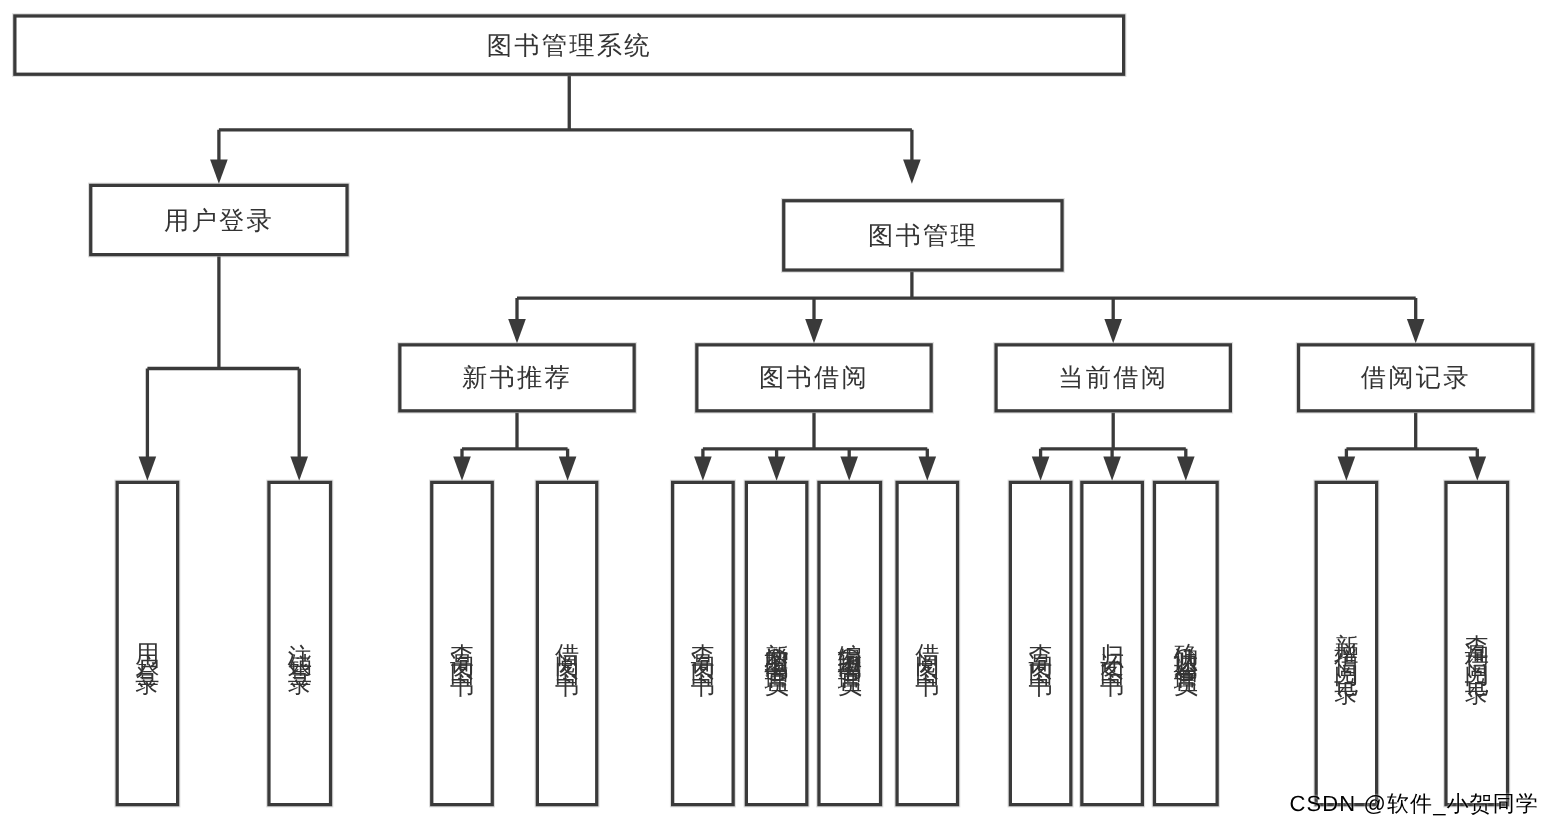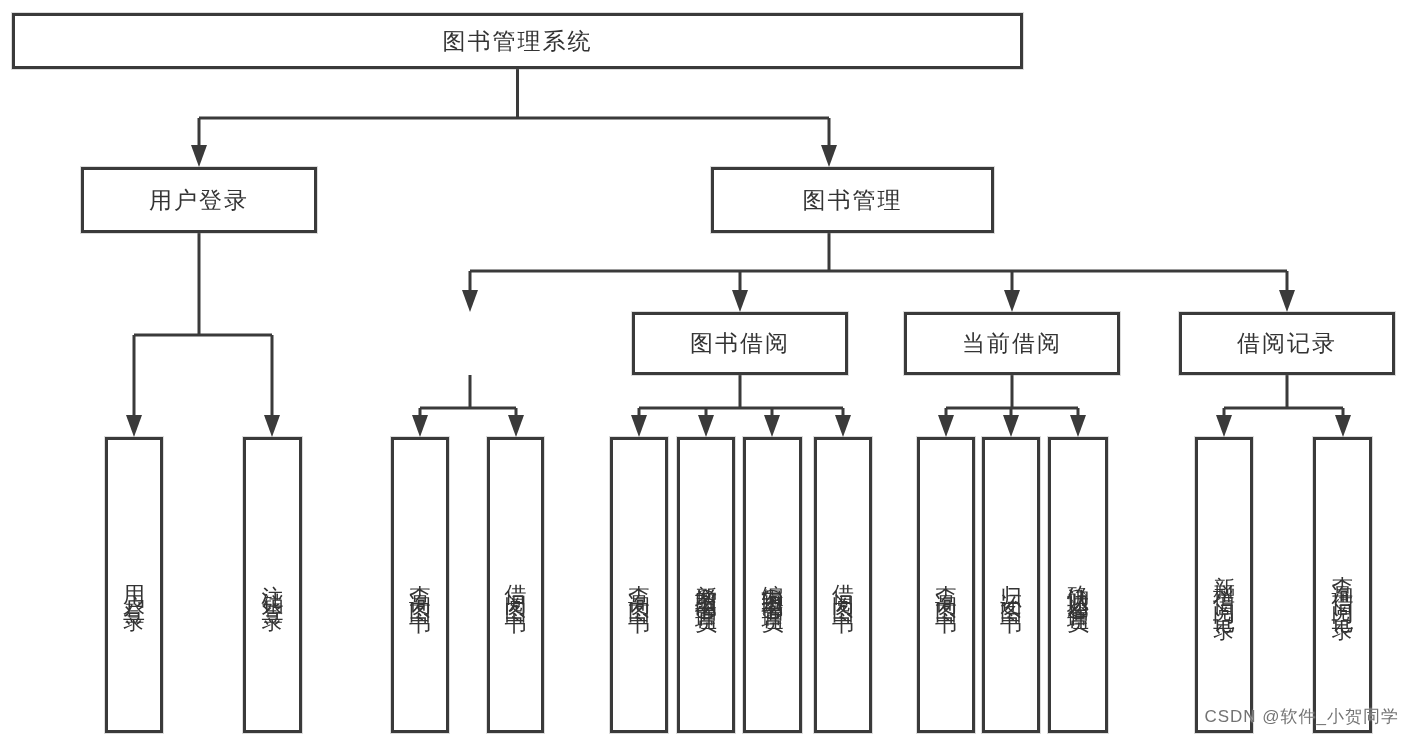--- a/index.html
+++ b/index.html
@@ -47,23 +47,23 @@
     font-size: 22px;
     letter-spacing: 9px;
     line-height: 1;
   }
   .v-box span.long {
     letter-spacing: 4px;
   }
   #watermark {
     position: absolute;
     right: 6px;
-    bottom: 19px;
-    font-size: 17px;
-    color: #737373;
+    bottom: 3px;
+    font-size: 20px;
+    color: #000000;
     letter-spacing: 1px;
     text-shadow: 0 0 2px #ffffff;
     z-index: 5;
     white-space: nowrap;
   }
 </style>
 </head>
 <body>
 
 <div id="canvas">
@@ -111,24 +111,27 @@
     </g>
   </svg>
 
   <div class="box h-box" style="left:12px;top:13px;width:1011px;height:56px">
     <span>图书管理系统</span>
   </div>
 
   <div class="box h-box" style="left:81px;top:167px;width:236px;height:66px">
     <span>用户登录</span>
   </div>
-  <div class="box h-box" style="left:711px;top:167px;width:283px;height:66px">
+  <div class="box h-box" style="left:711px;top:181px;width:256px;height:66px">
     <span>图书管理</span>
   </div>
 
+  <div class="box h-box" style="left:362px;top:312px;width:216px;height:63px">
+    <span>新书推荐</span>
+  </div>
   <div class="box h-box" style="left:904px;top:312px;width:216px;height:63px">
     <span>当前借阅</span>
   </div>
   <div class="box h-box" style="left:632px;top:312px;width:216px;height:63px">
     <span>图书借阅</span>
   </div>
   <div class="box h-box" style="left:1179px;top:312px;width:216px;height:63px">
     <span>借阅记录</span>
   </div>
 

